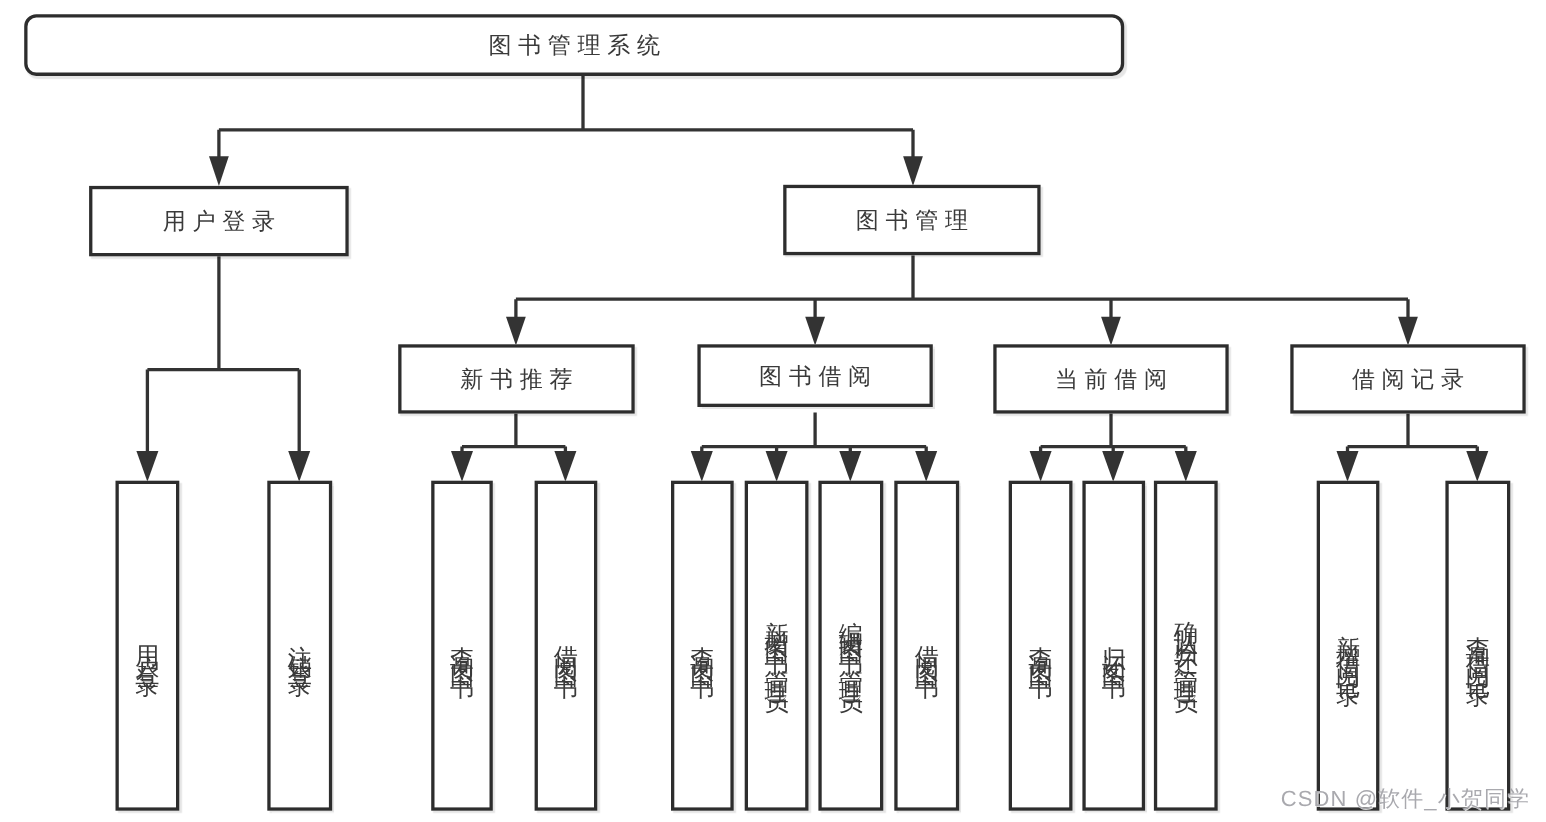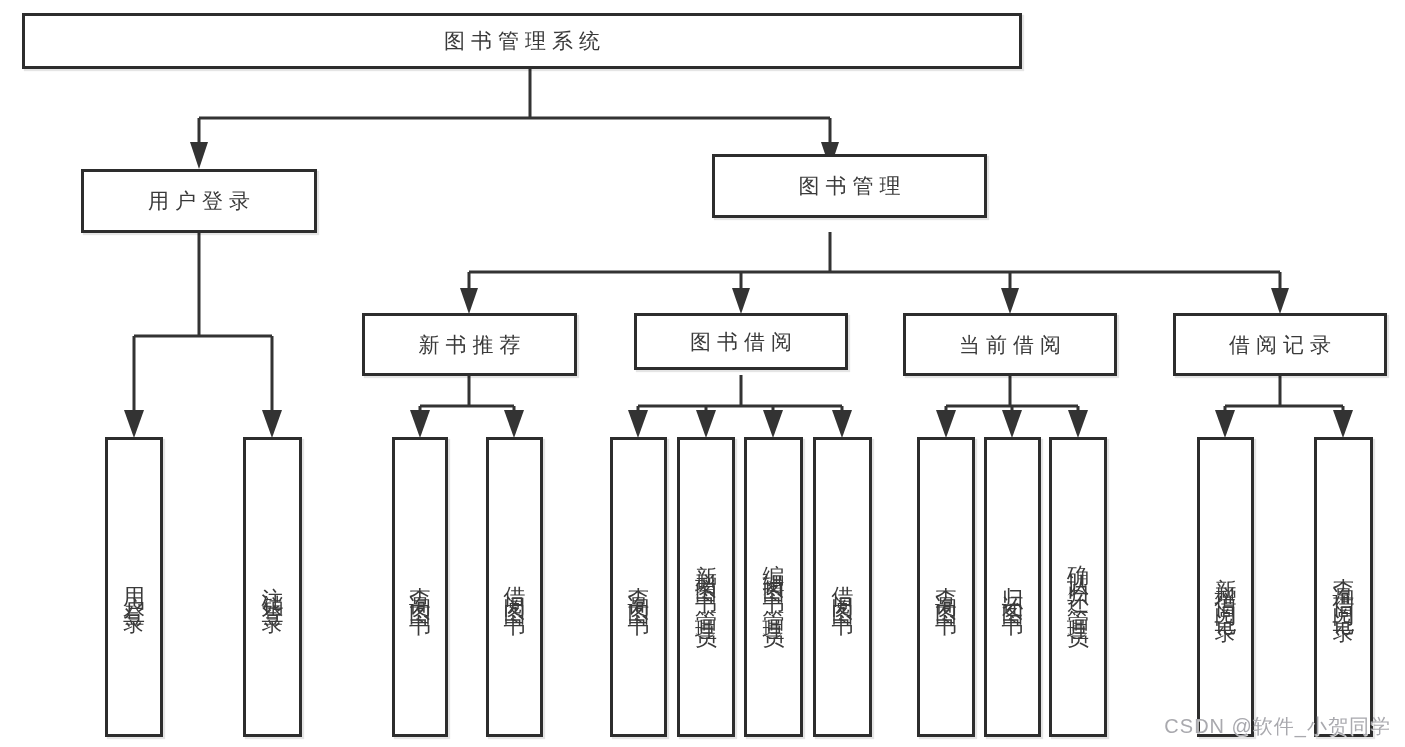--- a/index.html
+++ b/index.html
@@ -28,23 +28,23 @@
   }
   .leaf .vlabel{
     writing-mode:vertical-lr;
     text-orientation:mixed;
     font-size:22px;
     letter-spacing:9px;
     line-height:1;
     white-space:nowrap;
   }
   
-  .n-root          {left:22px;  top:13px;  width:1000px; height:56px;}
+  .n-root          {left:22px;  top:13px;  width:1000px; height:56px;border-radius:11px;}
   .n-user-login    {left:81px;  top:169px; width:236px;  height:64px;}
-  .n-book-mgmt     {left:712px; top:154px; width:275px;  height:64px;text-align:right;}
+  .n-book-mgmt     {left:712px; top:168px; width:234px;  height:64px;text-align:right;}
   .n-new-book-rec  {left:362px; top:313px; width:215px;  height:63px;}
   .n-book-borrow   {left:634px; top:313px; width:214px;  height:57px;}
   .n-current-borrow{left:903px; top:313px; width:214px;  height:63px;text-align:center;}
   .n-borrow-records{left:1173px;top:313px; width:214px;  height:63px;}
   .leaf{top:437px;height:300px;}
   .n-l-user-login   {left:105px; width:58px;}
   .n-l-logout       {left:243px; width:59px;}
   .n-l-nbr-query    {left:392px; width:56px;}
   .n-l-nbr-borrow   {left:486px; width:57px;}
   .n-l-bb-query     {left:610px; width:57px;}

